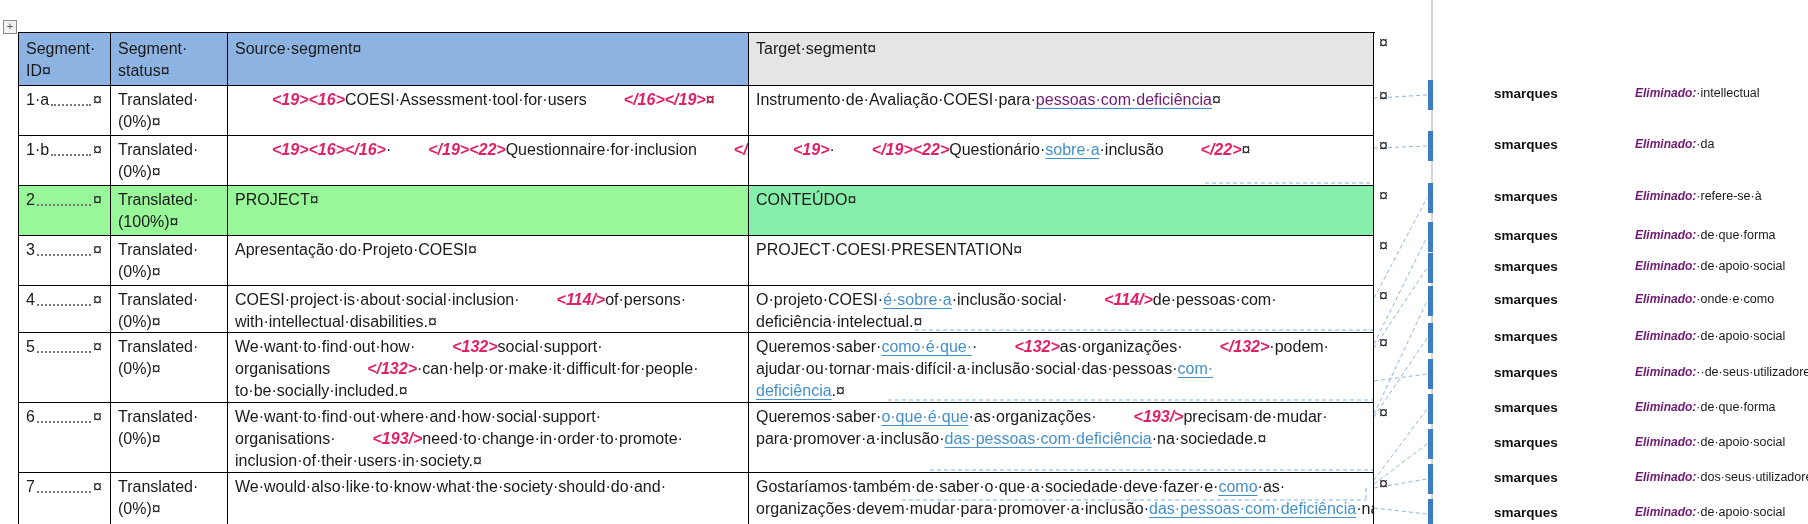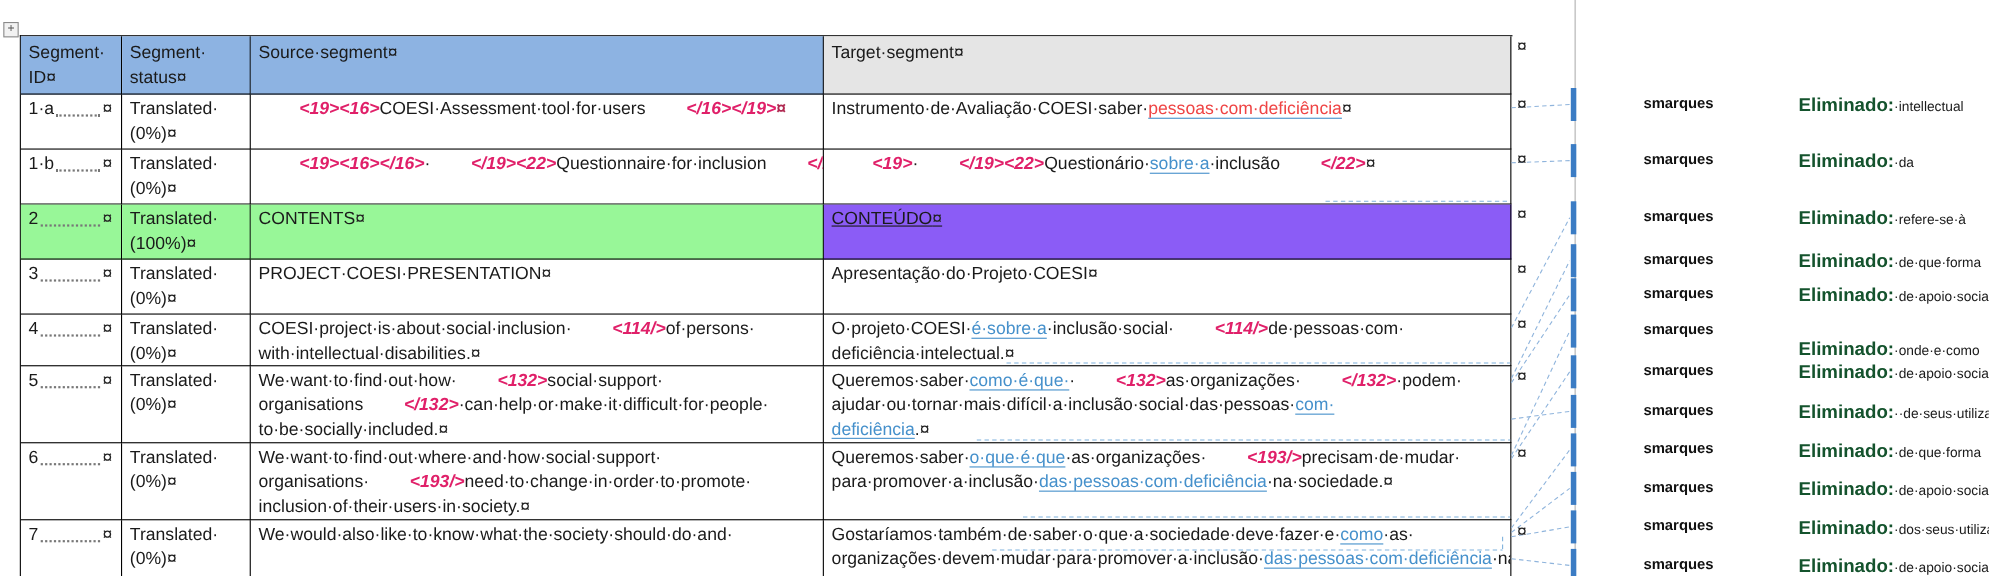--- a/index.html
+++ b/index.html
@@ -23,72 +23,72 @@
   .run.ins{text-decoration:underline;text-underline-offset:3px;}
   .run.mark{color:#222;}
   .run.tagmark{font-weight:600;}
   
   svg.overlay{position:absolute;left:0;top:0;pointer-events:none;}
   
   .rowmark{position:absolute;font-size:16px;color:#222;}
   
   .c-author{position:absolute;left:1494px;font-size:13.5px;font-weight:700;color:#111;white-space:nowrap;}
   .c-body{position:absolute;left:1635px;font-size:12.5px;color:#1a1a1a;white-space:nowrap;}
-  .c-body .lbl{font-weight:700;font-size:17px;color:#14532d;}
+  .c-body .lbl{font-weight:700;font-size:12px;color:#701a75;font-style:italic;}
 </style>
 </head>
 <body>
 
 <div class="page">
   <div class="move-handle">+</div>
   <div class="doc-table" id="tbl">
       <div class="cell hdr" style="background: rgb(141, 179, 226);"><span>Segment·</span><br><span>ID¤</span></div>
       <div class="cell hdr" style="background: rgb(141, 179, 226);"><span>Segment·</span><br><span>status¤</span></div>
       <div class="cell hdr" style="background: rgb(141, 179, 226);"><span>Source·segment¤</span></div>
       <div class="cell hdr" style="background: #e5e5e5;"><span>Target·segment¤</span></div>
       <div class="cell">
         <span class="idline">
           <span>1·a</span>
           <span class="leader"></span>
           <span class="run mark">¤</span>
         </span>
       </div>
       <div class="cell"><span>Translated·</span><br><span>(0%)¤</span></div>
       <div class="cell"><span class="run tag" style="color: rgb(224, 32, 105);">&lt;19&gt;&lt;16&gt;</span><span class="run plain">COESI·Assessment·tool·for·users</span><span class="run tag" style="color: rgb(224, 32, 105);">&lt;/16&gt;&lt;/19&gt;</span><span class="run tagmark" style="color: rgb(176, 42, 82);">¤</span></div>
-      <div class="cell"><span class="run plain">Instrumento·de·Avaliação·COESI·saber·</span><span class="run ins" style="color: #ef4444; text-decoration-color: rgb(69, 144, 203);">pessoas·com·deficiência</span><span class="run mark">¤</span></div>
+      <div class="cell"><span class="run plain">Instrumento·de·Avaliação·COESI·para·</span><span class="run ins" style="color: #701a75; text-decoration-color: rgb(69, 144, 203);">pessoas·com·deficiência</span><span class="run mark">¤</span></div>
       <div class="cell">
         <span class="idline">
           <span>1·b</span>
           <span class="leader"></span>
           <span class="run mark">¤</span>
         </span>
       </div>
       <div class="cell"><span>Translated·</span><br><span>(0%)¤</span></div>
       <div class="cell"><span class="run tag" style="color: rgb(224, 32, 105);">&lt;19&gt;&lt;16&gt;&lt;/16&gt;</span><span class="run plain">·</span><span class="run tag" style="color: rgb(224, 32, 105);">&lt;/19&gt;&lt;22&gt;</span><span class="run plain">Questionnaire·for·inclusion</span><span class="run tag" style="color: rgb(224, 32, 105);">&lt;/22&gt;</span><span class="run tagmark" style="color: rgb(176, 42, 82);">¤</span></div>
       <div class="cell"><span class="run tag" style="color: rgb(224, 32, 105);">&lt;19&gt;</span><span class="run plain">·</span><span class="run tag" style="color: rgb(224, 32, 105);">&lt;/19&gt;&lt;22&gt;</span><span class="run plain">Questionário·</span><span class="run ins" style="color: rgb(69, 144, 203); text-decoration-color: rgb(69, 144, 203);">sobre·a</span><span class="run plain">·inclusão</span><span class="run tag" style="color: rgb(224, 32, 105);">&lt;/22&gt;</span><span class="run mark">¤</span></div>
       <div class="cell" style="background: rgb(152, 247, 152);">
         <span class="idline">
           <span>2</span>
           <span class="leader"></span>
           <span class="run mark">¤</span>
         </span>
       </div>
       <div class="cell" style="background: rgb(152, 247, 152);"><span>Translated·</span><br><span>(100%)¤</span></div>
-      <div class="cell" style="background: rgb(152, 247, 152);"><span class="run plain">CONTENTS</span><span class="run mark">¤</span></div>
-      <div class="cell" style="background: #8b5cf6; text-decoration: underline;"><span class="run plain">CONTEÚDO</span><span class="run mark">¤</span></div>
+      <div class="cell" style="background: rgb(152, 247, 152);"><span class="run plain">PROJECT</span><span class="run mark">¤</span></div>
+      <div class="cell" style="background: #86efac;"><span class="run plain">CONTEÚDO</span><span class="run mark">¤</span></div>
       <div class="cell">
         <span class="idline">
           <span>3</span>
           <span class="leader"></span>
           <span class="run mark">¤</span>
         </span>
       </div>
       <div class="cell"><span>Translated·</span><br><span>(0%)¤</span></div>
+      <div class="cell"><span class="run plain">Apresentação·do·Projeto·COESI</span><span class="run mark">¤</span></div>
       <div class="cell"><span class="run plain">PROJECT·COESI·PRESENTATION</span><span class="run mark">¤</span></div>
-      <div class="cell"><span class="run plain">Apresentação·do·Projeto·COESI</span><span class="run mark">¤</span></div>
       <div class="cell">
         <span class="idline">
           <span>4</span>
           <span class="leader"></span>
           <span class="run mark">¤</span>
         </span>
       </div>
       <div class="cell"><span>Translated·</span><br><span>(0%)¤</span></div>
       <div class="cell"><span class="run plain">COESI·project·is·about·social·inclusion·</span><span class="run tag" style="color: rgb(224, 32, 105);">&lt;114/&gt;</span><span class="run plain">of·persons·</span><br><span class="run plain">with·intellectual·disabilities.</span><span class="run mark">¤</span></div>
       <div class="cell"><span class="run plain">O·projeto·COESI·</span><span class="run ins" style="color: rgb(69, 144, 203); text-decoration-color: rgb(69, 144, 203);">é·sobre·a</span><span class="run plain">·inclusão·social·</span><span class="run tag" style="color: rgb(224, 32, 105);">&lt;114/&gt;</span><span class="run plain">de·pessoas·com·</span><br><span class="run plain">deficiência·intelectual.</span><span class="run mark">¤</span></div>
@@ -172,21 +172,21 @@
       <div class="c-body" style="top: 86px;"><span class="lbl">Eliminado:</span><span>·intellectual</span></div>
       <div class="c-author" style="top: 137px;">smarques</div>
       <div class="c-body" style="top: 137px;"><span class="lbl">Eliminado:</span><span>·da</span></div>
       <div class="c-author" style="top: 189px;">smarques</div>
       <div class="c-body" style="top: 189px;"><span class="lbl">Eliminado:</span><span>·refere-se·à</span></div>
       <div class="c-author" style="top: 228px;">smarques</div>
       <div class="c-body" style="top: 228px;"><span class="lbl">Eliminado:</span><span>·de·que·forma</span></div>
       <div class="c-author" style="top: 259px;">smarques</div>
       <div class="c-body" style="top: 259px;"><span class="lbl">Eliminado:</span><span>·de·apoio·social</span></div>
       <div class="c-author" style="top: 292px;">smarques</div>
-      <div class="c-body" style="top: 308px;"><span class="lbl">Eliminado:</span><span>·onde·e·como</span></div>
+      <div class="c-body" style="top: 292px;"><span class="lbl">Eliminado:</span><span>·onde·e·como</span></div>
       <div class="c-author" style="top: 329px;">smarques</div>
       <div class="c-body" style="top: 329px;"><span class="lbl">Eliminado:</span><span>·de·apoio·social</span></div>
       <div class="c-author" style="top: 365px;">smarques</div>
       <div class="c-body" style="top: 365px;"><span class="lbl">Eliminado:</span><span>··de·seus·utilizadores</span></div>
       <div class="c-author" style="top: 400px;">smarques</div>
       <div class="c-body" style="top: 400px;"><span class="lbl">Eliminado:</span><span>·de·que·forma</span></div>
       <div class="c-author" style="top: 435px;">smarques</div>
       <div class="c-body" style="top: 435px;"><span class="lbl">Eliminado:</span><span>·de·apoio·social</span></div>
       <div class="c-author" style="top: 470px;">smarques</div>
       <div class="c-body" style="top: 470px;"><span class="lbl">Eliminado:</span><span>·dos·seus·utilizadores</span></div>

